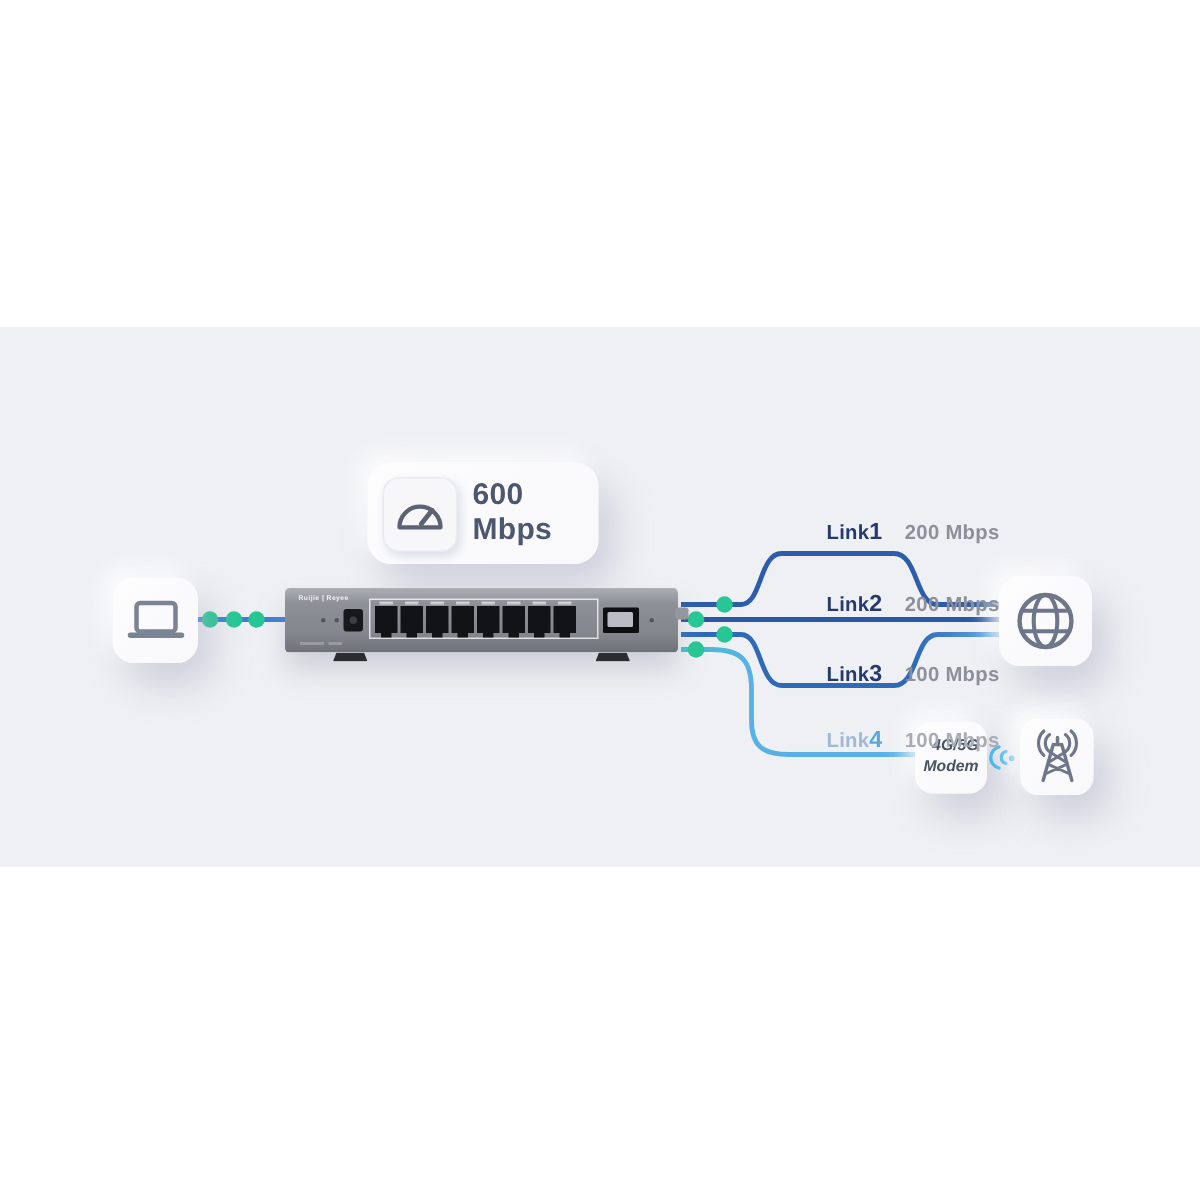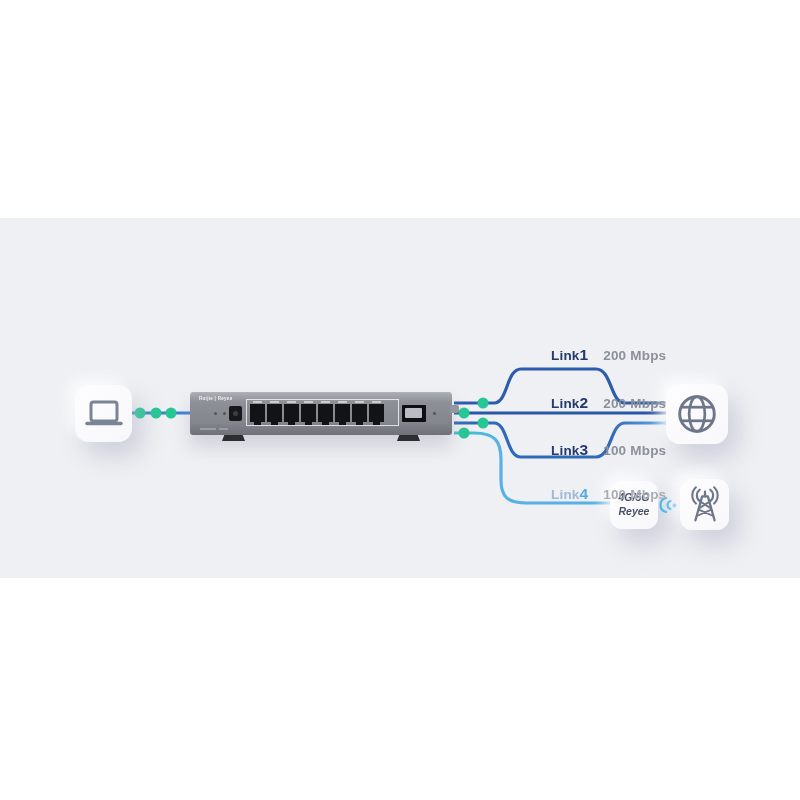--- a/index.html
+++ b/index.html
@@ -102,20 +102,29 @@
 
     <circle cx="140" cy="413" r="5.5" fill="#26c795"></circle>
     <circle cx="156" cy="413" r="5.5" fill="#26c795"></circle>
     <circle cx="171" cy="413" r="5.5" fill="#26c795"></circle>
     <circle cx="483" cy="403" r="5.5" fill="#26c795"></circle>
     <circle cx="464" cy="413" r="5.5" fill="#26c795"></circle>
     <circle cx="483" cy="423" r="5.5" fill="#26c795"></circle>
     <circle cx="464" cy="433" r="5.5" fill="#26c795"></circle>
   </svg>
 
+  <div class="card badge">
+    <div class="badge-tile">
+      <svg width="38" height="34" viewBox="-20 -18 40 36">
+        <path d="M -14.5 9 A 14.5 14.5 0 1 1 14.5 9 Z" fill="none" stroke="#5b6372" stroke-width="3" stroke-linejoin="round"></path>
+        <path d="M 1 6.5 L 8.5 -3" fill="none" stroke="#5b6372" stroke-width="3.4" stroke-linecap="round"></path>
+      </svg>
+    </div>
+    <div class="badge-text" style="color: rgb(77, 88, 112);">600 Mbps</div>
+  </div>
 
   <div class="card laptop-card">
     <svg width="40" height="34" viewBox="-20 -16 40 32">
       <rect x="-13" y="-12" width="26" height="19" rx="2.5" fill="none" stroke="#7b8494" stroke-width="3"></rect>
       <path d="M -17 9.5 H 17" stroke="#7b8494" stroke-width="3.6" stroke-linecap="round" fill="none"></path>
       <rect x="-4.5" y="7.8" width="9" height="2.2" fill="#7b8494"></rect>
     </svg>
   </div>
 
   <div class="router">
@@ -147,21 +156,21 @@
       <circle cx="0" cy="0" r="16.5" fill="none" stroke="#6e7689" stroke-width="2.8"></circle>
       <ellipse cx="0" cy="0" rx="7.5" ry="16.5" fill="none" stroke="#6e7689" stroke-width="2.6"></ellipse>
       <path d="M -15 -6.5 H 15" stroke="#6e7689" stroke-width="2.6" fill="none"></path>
       <path d="M -15 6.5 H 15" stroke="#6e7689" stroke-width="2.6" fill="none"></path>
     </svg>
   </div>
 
   <div class="card modem-card">
     <div class="modem-text" style="color: rgb(74, 83, 100);">
       <div>4G/5G</div>
-      <div>Reyee</div>
+      <div>Modem</div>
     </div>
   </div>
 
   <svg class="signal" viewBox="0 0 22 22">
     <path d="M 8 4 A 7.2 7.2 0 0 0 8 18" fill="none" stroke="#47b6e9" stroke-width="2.2" stroke-linecap="round"></path>
     <path d="M 12.5 7 A 4.2 4.2 0 0 0 12.5 15" fill="none" stroke="#47b6e9" stroke-width="2.2" stroke-linecap="round"></path>
     <circle cx="16.5" cy="11.5" r="1.9" fill="#47b6e9"></circle>
   </svg>
 
   <div class="card tower-card">

